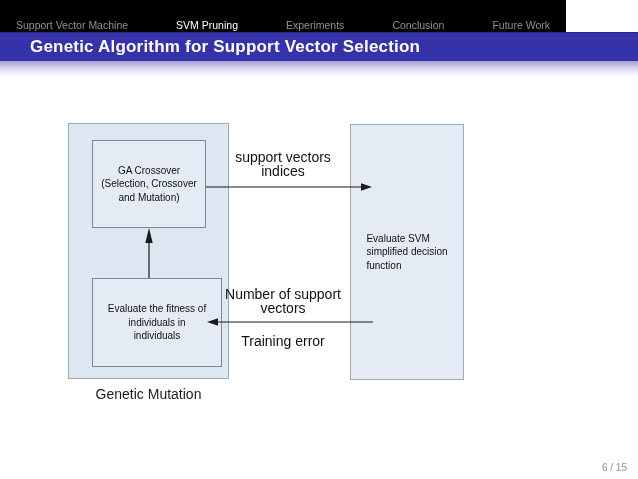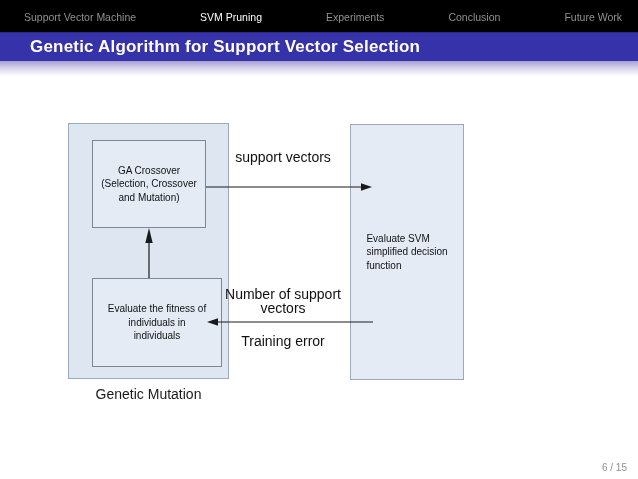--- a/index.html
+++ b/index.html
@@ -9,28 +9,28 @@
     height: 479px;
     background: #ffffff;
     font-family: "Liberation Sans", sans-serif;
     overflow: hidden;
   }
 
   
   .navbar {
     position: absolute;
     left: 0; top: 0;
-    width: 638px;
+    width: 566px;
     height: 32px;
     background: #000000;
     box-sizing: border-box;
     display: flex;
     justify-content: space-between;
-    align-items: center;
-    padding: 3px 16px 0 24px;
+    align-items: flex-end;
+    padding: 3px 16px 0 16px;
   }
   .nav-item {
     font-size: 10.5px;
     line-height: 13px;
     color: #919191;
     white-space: nowrap;
     cursor: pointer;
   }
   .nav-item.active { color: #ffffff; }
 
@@ -155,20 +155,21 @@
   <div class="dia-box right-box">
     <div>
       <div>Evaluate SVM</div>
       <div>simplified decision</div>
       <div>function</div>
     </div>
   </div>
 
   <div class="dia-label label-sv">
     <div>support vectors</div>
+    <div>indices</div>
   </div>
   <div class="dia-label label-nsv">
     <div>Number of support</div>
     <div>vectors</div>
   </div>
   <div class="dia-label label-te">Training error</div>
 
   <div class="dia-label caption">Genetic Mutation</div>
 
   <svg class="arrow-svg" viewBox="0 0 638 479" xmlns="http://www.w3.org/2000/svg">

